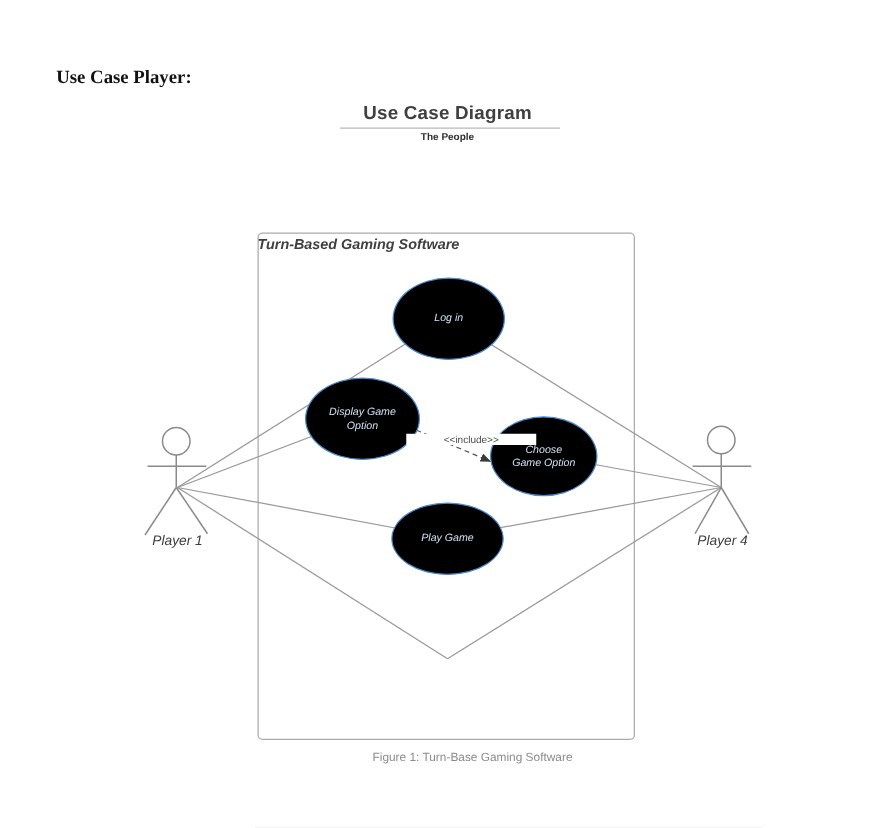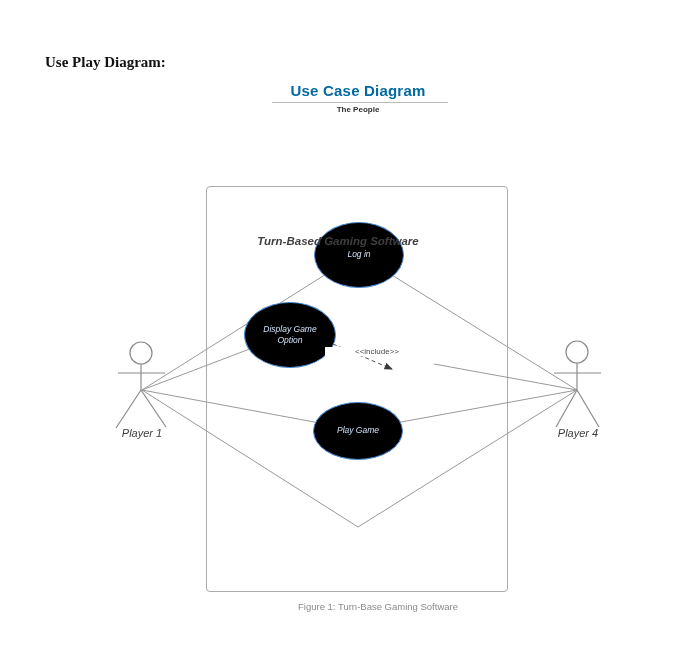--- a/index.html
+++ b/index.html
@@ -8,37 +8,37 @@
     font-family:"Liberation Sans",sans-serif;overflow:hidden;margin:0 auto;
   }
   
   .doc-heading{
     position:absolute;left:45px;top:54px;
     font-family:"Liberation Serif",serif;font-weight:700;font-size:15px;color:#111;
   }
   
   .dg-title{
     position:absolute;left:238px;top:82px;width:240px;text-align:center;
-    font-weight:700;font-size:15px;color:#0369a1;letter-spacing:.2px;
+    font-weight:700;font-size:15px;color:#404040;letter-spacing:.2px;
   }
   .dg-title-rule{
     position:absolute;left:272px;top:102px;width:176px;height:1px;background:#b9b9b9;
   }
   .dg-subtitle{
     position:absolute;left:288px;top:105px;width:140px;text-align:center;
     font-weight:700;font-size:8px;color:#2f2f2f;
   }
   
   .boundary{
     position:absolute;left:206px;top:186px;width:300px;height:404px;
     border:1px solid #ababab;border-radius:4px;background:#ffffff;z-index:1;
   }
   .boundary-title{
-    position:absolute;left:206px;top:190px;width:264px;text-align:center;
-    font-weight:700;font-style:italic;font-size:11.5px;color:#3f3f3f;z-index:5;margin-top:45px;
+    position:absolute;left:206px;top:190px;width:264px;text-align:left;
+    font-weight:700;font-style:italic;font-size:11.5px;color:#3f3f3f;z-index:5;
   }
   
   svg.links{position:absolute;left:0;top:0;z-index:2;}
   
   .uc{
     position:absolute;border-radius:50%;background:#000000;border:1px solid #4a8ad0;
     display:flex;align-items:center;justify-content:center;text-align:center;
     color:#cfe2f6;font-style:italic;font-size:8.5px;line-height:1.3;
     white-space:pre-line;z-index:3;
   }
@@ -63,21 +63,21 @@
   .caption{
     position:absolute;left:258px;top:601px;width:200px;text-align:right;
     font-size:9.5px;color:#8b8b8b;z-index:4;
   }
 </style>
 </head>
 <body>
 
 <div id="page">
 
-  <div class="doc-heading">Use Play Diagram:</div>
+  <div class="doc-heading">Use Case Player:</div>
 
   <div class="dg-title">Use Case Diagram</div>
   <div class="dg-title-rule"></div>
   <div class="dg-subtitle">The People</div>
 
   <div class="boundary"></div>
   <div class="boundary-title">Turn-Based Gaming Software</div>
 
   <svg class="links" width="700" height="662" viewBox="0 0 700 662">
     <defs>
@@ -119,20 +119,24 @@
     </g>
   </svg>
 
   <div class="uc" id="uc-log-in">
     <span>Log in</span>
   </div>
   <div class="uc" id="uc-display">
     <span>Display Game
 Option</span>
   </div>
+  <div class="uc" id="uc-choose">
+    <span>Choose
+Game Option</span>
+  </div>
   <div class="uc" id="uc-play">
     <span>Play Game</span>
   </div>
 
   <div class="include-label">&lt;&lt;include&gt;&gt;</div>
 
   <div class="actor-label" id="actor-label-1">Player 1</div>
   <div class="actor-label" id="actor-label-2">Player 4</div>
 
   <div class="caption">Figure 1: Turn-Base Gaming Software</div>

